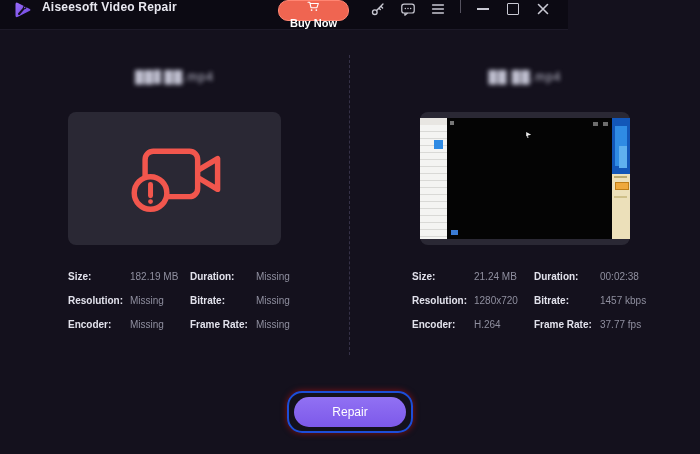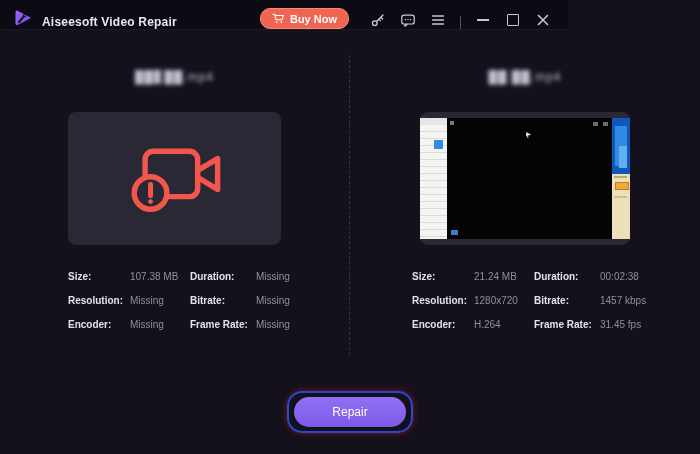--- a/index.html
+++ b/index.html
@@ -6,29 +6,29 @@
   body{
     width:700px;height:454px;position:relative;overflow:hidden;
     background:#14111d;
     font-family:"Liberation Sans", sans-serif;
     -webkit-font-smoothing:antialiased;
   }
   
   .titlebar{
     position:absolute;left:0;top:0;width:568px;height:30px;
     background:#0c0a13;border-bottom:1px solid #1d1a28;
-    display:flex;align-items:flex-end;box-sizing:border-box;padding:0 10px;
+    display:flex;align-items:flex-start;box-sizing:border-box;padding:0 10px;
   }
   .logo{width:21px;height:21px;margin-left:2px;flex:0 0 auto;}
   .app-title{color:#e8e8f0;font-size:12px;font-weight:bold;margin-left:9px;letter-spacing:.2px;}
   .tb-spacer{flex:1;}
   .buy-btn{
     height:19px;padding:0 11px;border-radius:10px;border:1px solid #ff8572;
     background:#ef6551;color:#fff;font-size:11px;font-weight:bold;
-    display:flex;align-items:center;gap:5px;cursor:pointer;margin-right:14px;
+    display:flex;align-items:center;gap:5px;cursor:pointer;margin-right:14px;flex-direction:column;
   }
   .tb-icon{width:18px;height:18px;display:flex;align-items:center;justify-content:center;
     margin:0 6px;color:#c9c9d3;cursor:pointer;}
   .tb-sep{width:1px;height:13px;background:#55525f;margin:0 7px;}
   .win-min{width:12px;height:2px;background:#c9c9d3;}
   .win-max{width:10px;height:10px;border:1.5px solid #c9c9d3;border-radius:1px;}
   
   .filename{
     position:absolute;top:70px;height:16px;font-size:12px;text-align:center;
     color:#c2c2d2;filter:blur(2.2px);letter-spacing:1px;
@@ -190,21 +190,21 @@
         <span class="t-btn"></span>
         <span class="t-line2"></span>
     </div>
   </div>
 </div>
 
 <div class="divider"></div>
 
 <div class="meta-grid mg-left">
   <span class="mlabel">Size:</span>
-  <span class="mvalue">107.38 MB</span>
+  <span class="mvalue">182.19 MB</span>
   <span class="mlabel">Duration:</span>
   <span class="mvalue">Missing</span>
   <span class="mlabel">Resolution:</span>
   <span class="mvalue">Missing</span>
   <span class="mlabel">Bitrate:</span>
   <span class="mvalue">Missing</span>
   <span class="mlabel">Encoder:</span>
   <span class="mvalue">Missing</span>
   <span class="mlabel">Frame Rate:</span>
   <span class="mvalue">Missing</span>
@@ -215,18 +215,18 @@
   <span class="mvalue">21.24 MB</span>
   <span class="mlabel">Duration:</span>
   <span class="mvalue">00:02:38</span>
   <span class="mlabel">Resolution:</span>
   <span class="mvalue">1280x720</span>
   <span class="mlabel">Bitrate:</span>
   <span class="mvalue">1457 kbps</span>
   <span class="mlabel">Encoder:</span>
   <span class="mvalue">H.264</span>
   <span class="mlabel">Frame Rate:</span>
-  <span class="mvalue">31.45 fps</span>
+  <span class="mvalue">37.77 fps</span>
 </div>
 
 <div class="annotation">
   <button class="repair-btn">Repair</button>
 </div>
 
 </body></html>

